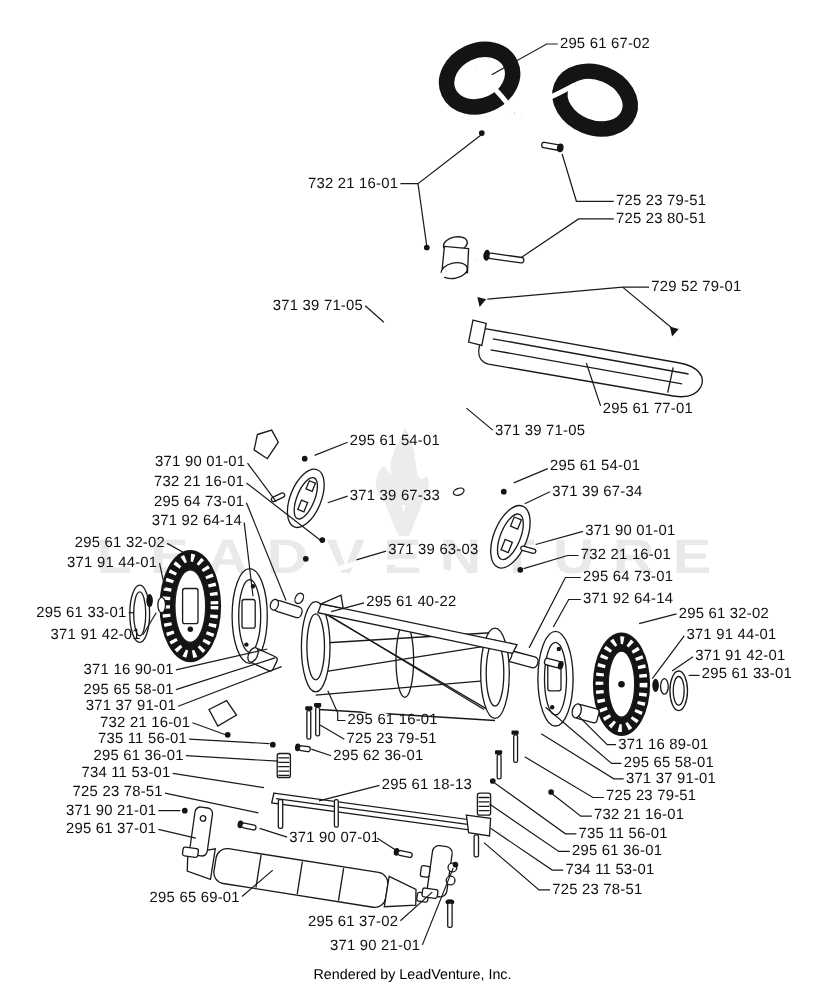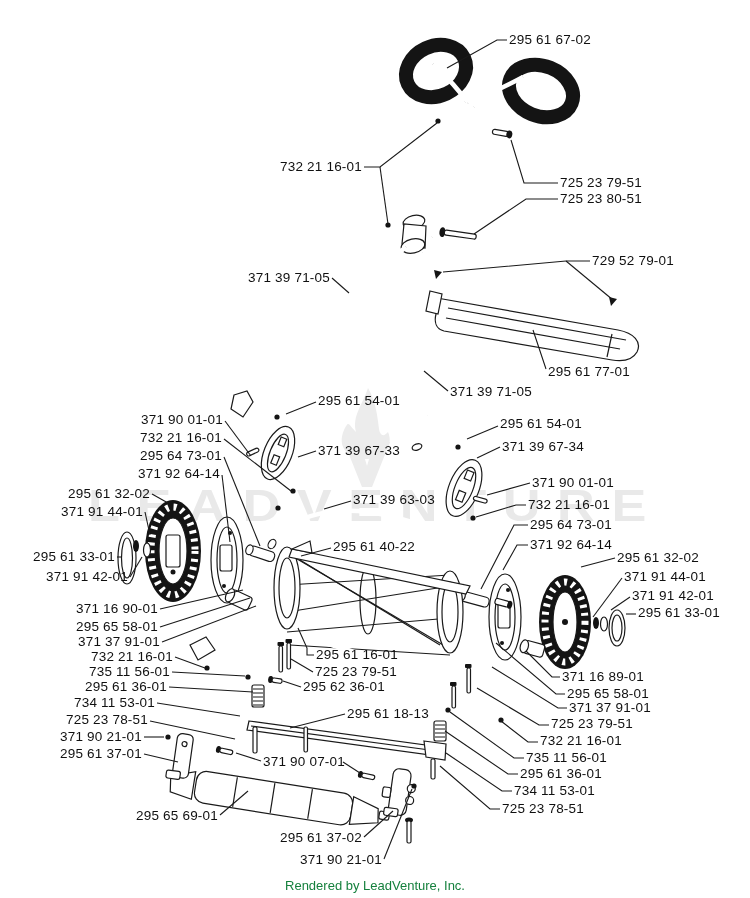--- a/index.html
+++ b/index.html
@@ -5,21 +5,21 @@
   html,body{margin:0;padding:0;background:#fff;}
   #page{position:relative;width:750px;height:898px;background:#ffffff;overflow:hidden;
         font-family:"Liberation Sans",sans-serif;}
   svg{position:absolute;left:0;top:0;}
   .part-label{font-family:"Liberation Sans",sans-serif;font-size:13.5px;fill:#101010;letter-spacing:.2px;}
   .leader{fill:none;stroke:#1a1a1a;stroke-width:1.1;}
   .ln{fill:none;stroke:#1a1a1a;stroke-width:1.2;}
   .wt{fill:#ffffff;stroke:#1a1a1a;stroke-width:1.2;}
   .dk{fill:#141414;stroke:none;}
   #footer{position:absolute;left:50%;top:878px;transform:translateX(-50%);
-          font-family:"Liberation Sans",sans-serif;font-size:13px;color:#15803d;white-space:nowrap;}
+          font-family:"Liberation Sans",sans-serif;font-size:13px;color:#000000;white-space:nowrap;}
 </style>
 </head>
 <body>
 
 <div id="page">
 <svg width="750" height="898" viewBox="0 0 750 898">
 
   <g>
     <path fill="#ececec" d="M368,388 C362,406 352,416 356,432 C348,424 349,420 344,430 C336,448 350,460 367,459 C384,458 394,446 388,432 C384,437 380,436 379,429 C377,412 375,400 368,388 Z"></path>
     <path fill="#ececec" d="M344,442 L360,442 L367,466 L374,442 L390,442 L372,487 L362,487 Z"></path>

